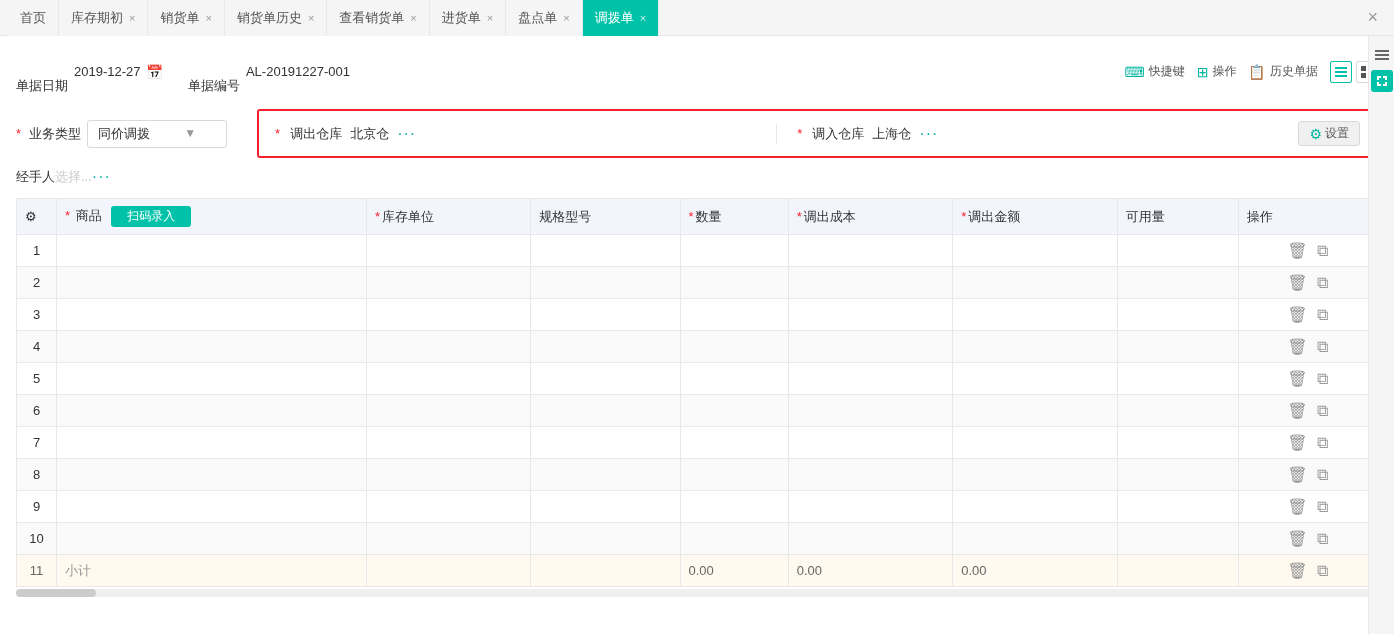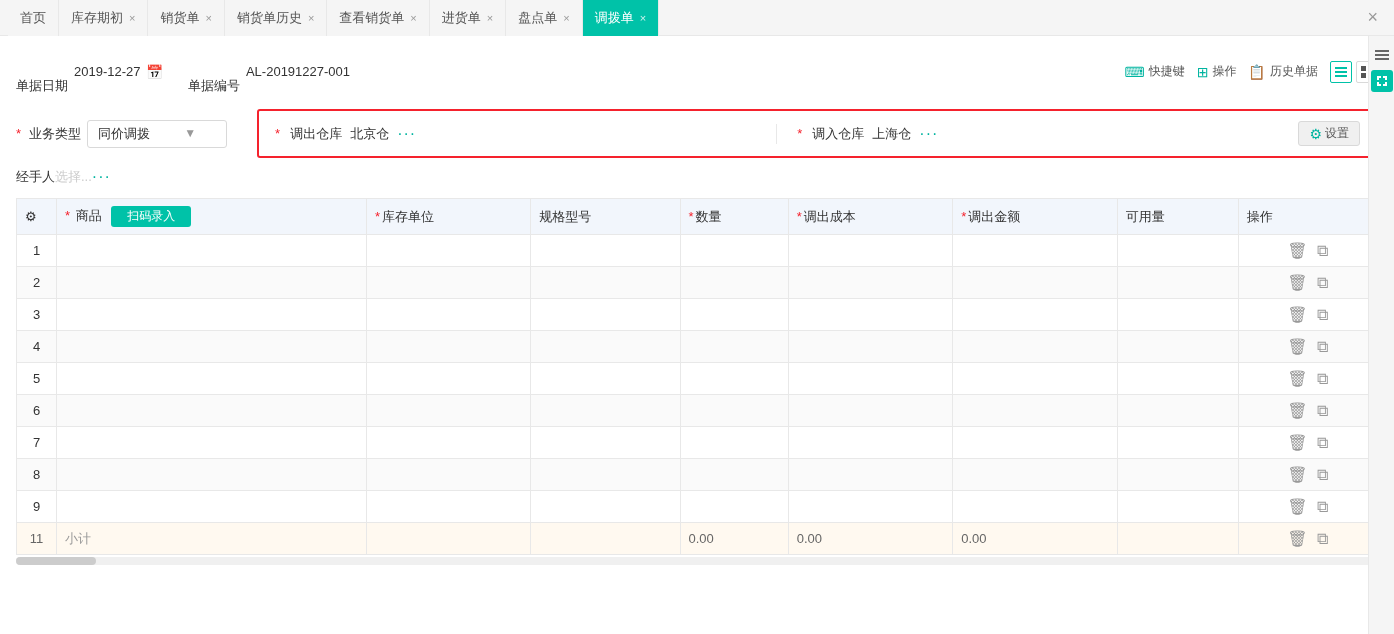--- a/index.html
+++ b/index.html
@@ -594,20 +594,34 @@
       <td></td>
       <td></td>
       <td></td>
       <td></td>
       <td></td>
       <td class="ops-cell">
         <span class="op-icon">🗑</span>
         <span class="op-icon">⧉</span>
       </td>
     </tr>
+          <tr>
+      <td class="row-num">10</td>
+      <td></td>
+      <td></td>
+      <td></td>
+      <td></td>
+      <td></td>
+      <td></td>
+      <td></td>
+      <td class="ops-cell">
+        <span class="op-icon">🗑</span>
+        <span class="op-icon">⧉</span>
+      </td>
+    </tr>
           <tr class="subtotal-row">
       <td class="row-num">11</td>
       <td style="color:#999">小计</td>
       <td></td>
       <td></td>
       <td>0.00</td>
       <td>0.00</td>
       <td>0.00</td>
       <td></td>
       <td class="ops-cell">

